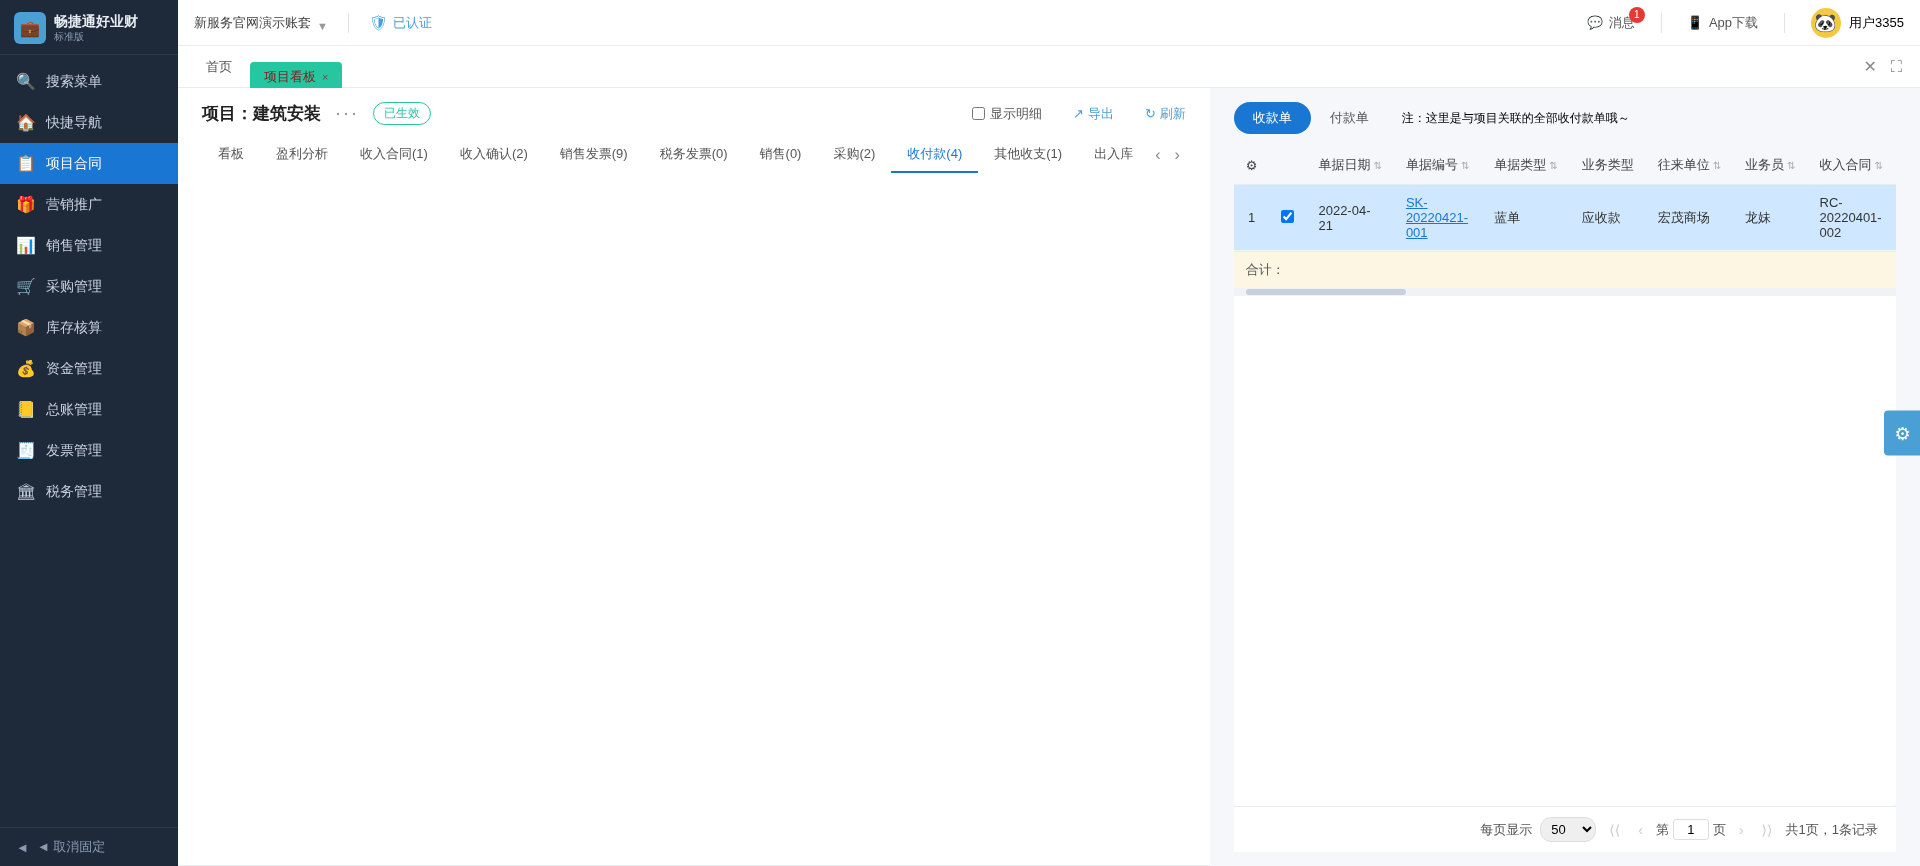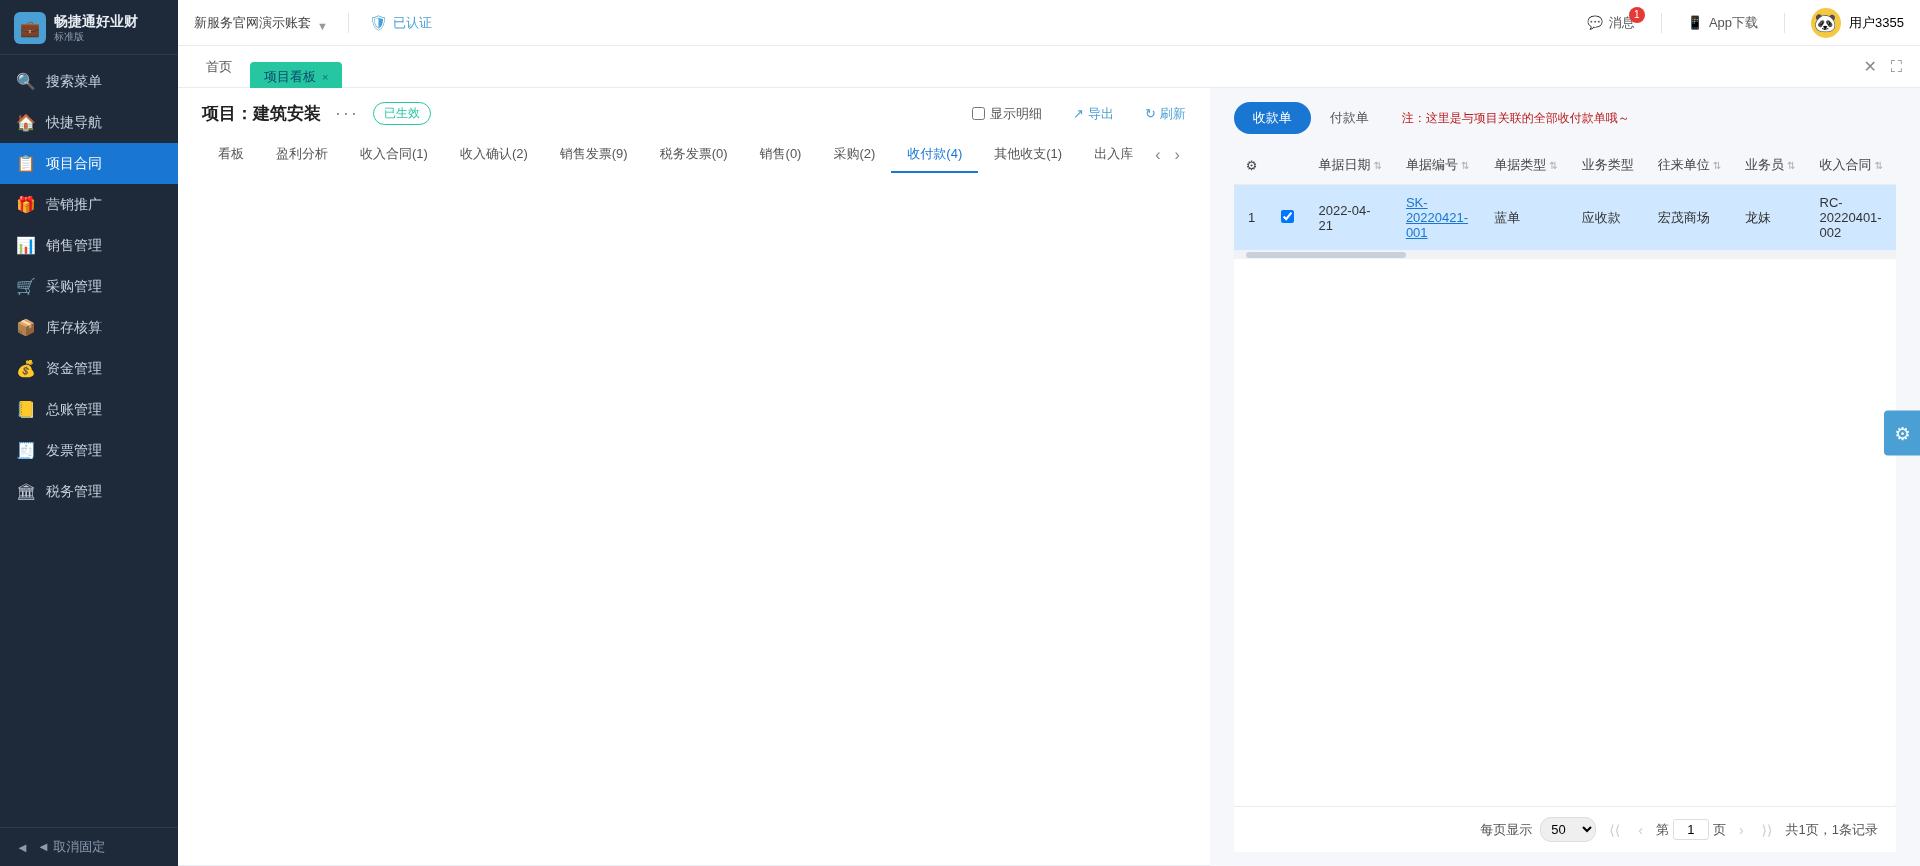--- a/index.html
+++ b/index.html
@@ -90,21 +90,21 @@
       display: flex; align-items: center;
       padding: 0 14px;
       border-bottom: 1px solid #e8ecf0;
       gap: 4px;
     }
     .tab {
       padding: 6px 14px; border-radius: 4px 4px 0 0;
       font-size: 13px; cursor: pointer; color: #555;
       display: flex; align-items: center; gap: 6px;
     }
-    .tab.active { background: #26c6a0; color: #0c4a6e; margin-top: 20px; }
+    .tab.active { background: #26c6a0; color: #7f1d1d; margin-top: 20px; }
     .tab-close { font-size: 11px; cursor: pointer; opacity: 0.7; }
     .tab-home { color: #555; }
     .tabbar-right { margin-left: auto; display: flex; gap: 6px; }
     .tabbar-btn { background: none; border: none; cursor: pointer; color: #888; font-size: 16px; padding: 4px; border-radius: 3px; }
 
     
     .content { flex: 1; overflow: hidden; display: flex; padding: 0; }
 
     
     .project-header {
@@ -138,21 +138,21 @@
     .subtab-nav { margin-left: auto; display: flex; gap: 2px; }
     .subtab-nav-btn { background: none; border: none; cursor: pointer; color: #888; font-size: 16px; padding: 2px 6px; }
 
     
     .inner-content { flex: 1; overflow: hidden; display: flex; flex-direction: column; padding: 14px 24px; background: #f5f7fa; }
     .inner-tabs { display: flex; gap: 0; margin-bottom: 12px; }
     .inner-tab {
       padding: 6px 18px; border-radius: 20px; font-size: 13px; cursor: pointer; color: #555; border: 1px solid transparent;
     }
     .inner-tab.active { background: #1976d2; color: #fff; border-radius: 20px; }
-    .inner-tab-hint { margin-left: 14px; color: #b91c1c; font-size: 12px; align-self: center; }
+    .inner-tab-hint { margin-left: 14px; color: #000000; font-size: 12px; align-self: center; }
 
     
     .table-wrap { background: #fff; border-radius: 4px; overflow: hidden; flex: 1; display: flex; flex-direction: column; }
     table { width: 100%; border-collapse: collapse; font-size: 13px; }
     thead tr { background: #f5f7fa; }
     thead th {
       padding: 10px 12px; text-align: left; font-weight: 500; color: #444;
       border-bottom: 1px solid #e8ecf0; white-space: nowrap;
     }
     thead th.center { text-align: center; }
@@ -378,20 +378,23 @@
                 <td><a class="table-link">SK-20220421-001</a></td>
                 <td>蓝单</td>
                 <td>应收款</td>
                 <td>宏茂商场</td>
                 <td>龙妹</td>
                 <td>RC-20220401-002</td>
               </tr>
             </tbody>
         </table>
 
+        <div class="total-row">
+          <span>合计：</span>
+        </div>
 
         <div class="table-scroll-bar">
           <div class="table-scroll-inner"></div>
         </div>
       </div>
 
       <div class="table-footer">
         <span>每页显示</span>
         <select class="page-size-select" id="page-size-select"><option value="20">20</option><option value="50" selected="">50</option><option value="100">100</option></select>
         <button class="page-nav-btn" disabled="">⟨⟨</button>

